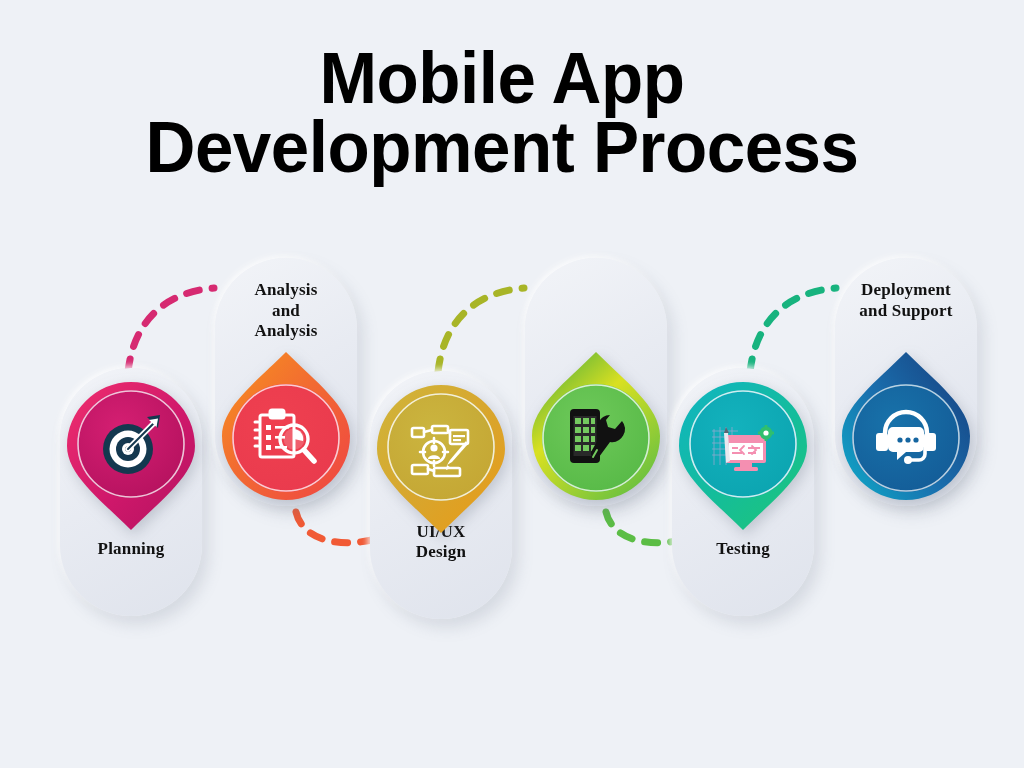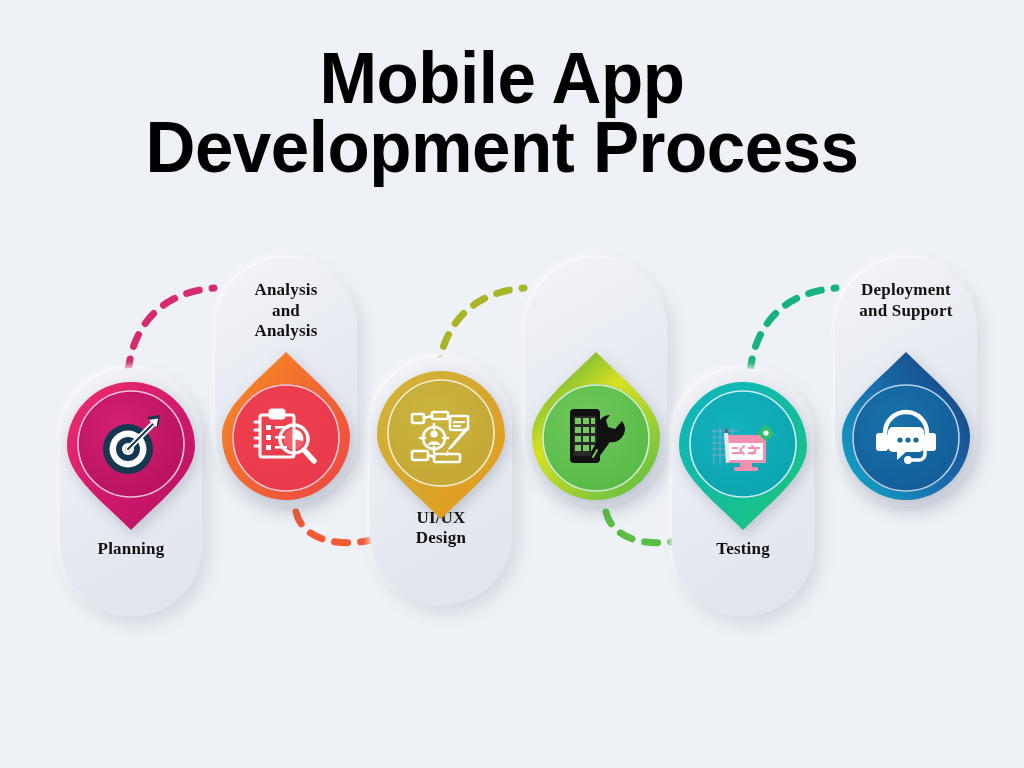--- a/index.html
+++ b/index.html
@@ -183,21 +183,21 @@
           </g>
           <circle cx="47" cy="42" r="14" fill="none" stroke="#ffffff" stroke-width="3.4"></circle>
           <circle cx="47" cy="42" r="10.5" fill="#ffffff" fill-opacity="0.18"></circle>
           <path d="M47 42 L47 32 A10 10 0 0 1 56 44 Z" fill="#ffffff"></path>
           <path d="M57 53 L67 64" stroke="#ffffff" stroke-width="5.5" stroke-linecap="round"></path>
         </svg>
       </div>
     </div>
   </div>
 
-  <div class="card down" id="card-2" style="left:370px; top:357px;">
+  <div class="card down" id="card-2" style="left:370px; top:371px;">
     <div class="pin">
       <div class="pin-shape">
         <svg viewBox="0 0 140 152">
           <defs>
             <linearGradient id="g3" x1="0" y1="0" x2="1" y2="1">
               <stop offset="0%" stop-color="#cfb53b"></stop>
               <stop offset="55%" stop-color="#d9a52c"></stop>
               <stop offset="100%" stop-color="#e99a16"></stop>
             </linearGradient>
             <radialGradient id="g3i" cx="42%" cy="35%" r="78%">

